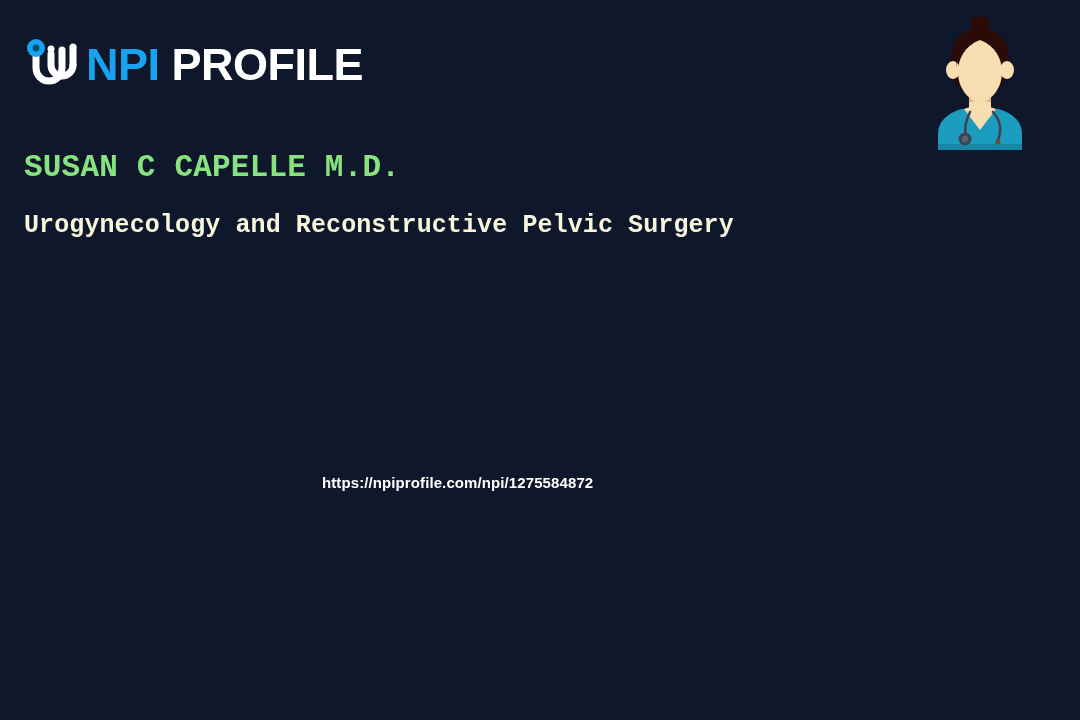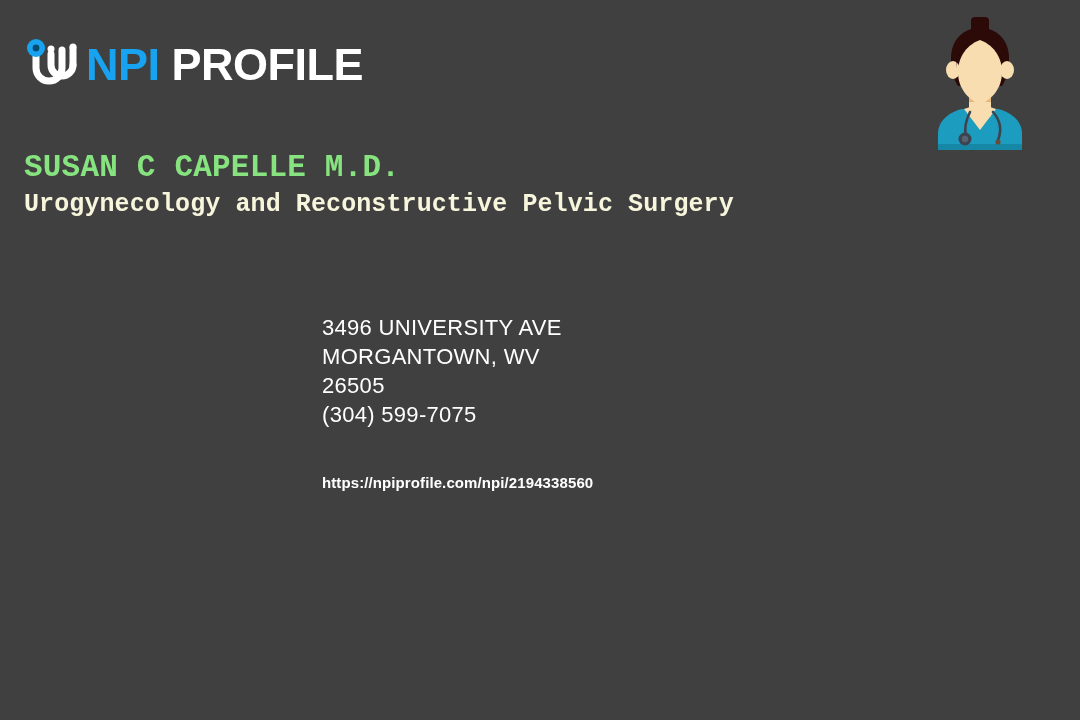--- a/index.html
+++ b/index.html
@@ -14,21 +14,21 @@
     overflow: hidden;
     position: relative;
     -webkit-font-smoothing: antialiased;
   }
 
   #card {
     position: absolute;
     inset: 0;
     width: 1080px;
     height: 720px;
-    background: #404040;
+    background: #0f172a;
   }
 
   
   #brand-header {
     position: absolute;
     left: 24px;
     top: 26px;
     display: flex;
     align-items: center;
     height: 76px;
@@ -78,20 +78,21 @@
     font-weight: bold;
     line-height: 40px;
     letter-spacing: 0.2px;
     white-space: nowrap;
   }
   #provider-specialty {
     color: #f7f6dc;
     font-size: 25px;
     font-weight: bold;
     line-height: 34px;
+    margin-top: 21px;
     letter-spacing: 0.1px;
     white-space: nowrap;
   }
   #provider-npi {
     color: #f7f8ee;
     font-size: 25px;
     font-weight: bold;
     line-height: 34px;
     letter-spacing: 0.1px;
     white-space: nowrap;
@@ -195,23 +196,17 @@
       <circle cx="29" cy="123" r="3.2" fill="#596271"></circle>
       <circle cx="62" cy="126" r="2.6" fill="#6b4a3a"></circle>
     </svg>
   </div>
 
   <div id="provider-block">
     <div id="provider-name">SUSAN C CAPELLE M.D.</div>
     <div id="provider-specialty">Urogynecology and Reconstructive Pelvic Surgery</div>
   </div>
 
-  <div id="address-block">
-    <div class="address-line">3496 UNIVERSITY AVE</div>
-    <div class="address-line">MORGANTOWN, WV</div>
-    <div class="address-line">26505</div>
-    <div class="address-line">(304) 599-7075</div>
-  </div>
-
-  <div id="profile-url">https://npiprofile.com/npi/2194338560</div>
+
+  <div id="profile-url">https://npiprofile.com/npi/1275584872</div>
 
 
 </div>
 
 </body></html>

